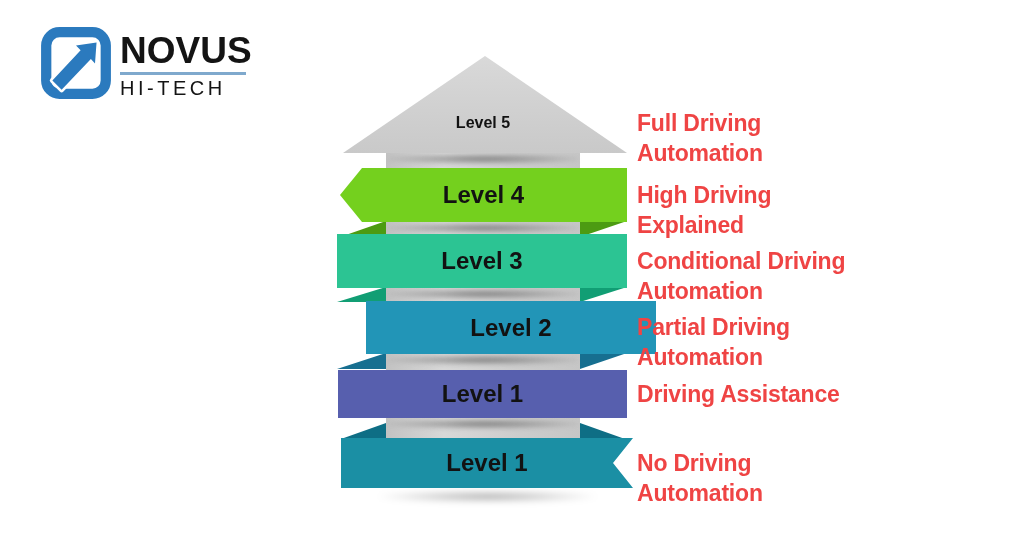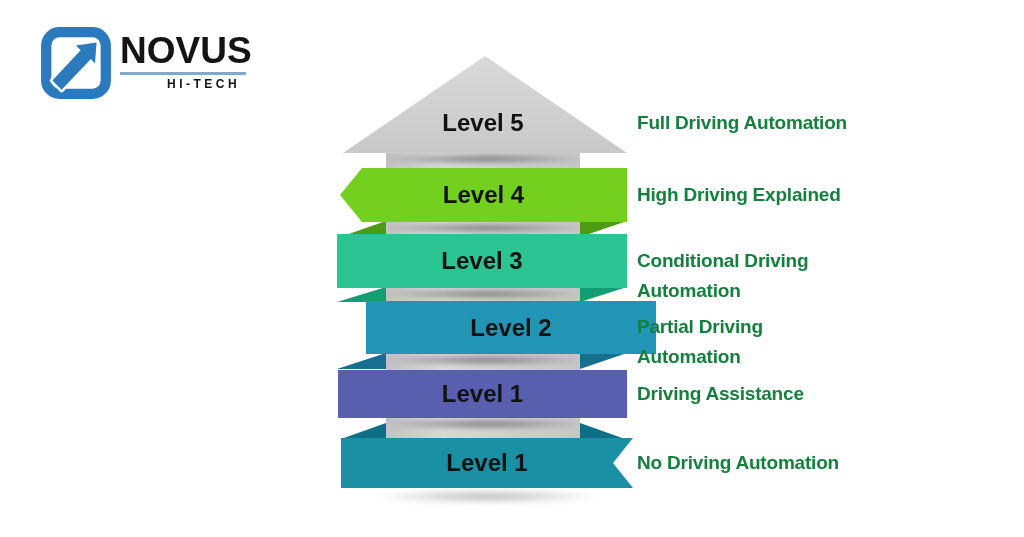--- a/index.html
+++ b/index.html
@@ -7,21 +7,21 @@
     position:relative; width:868px; height:537px; background:#ffffff;
     overflow:hidden; font-family:"Liberation Sans", sans-serif;
   }
 
   
   .logo { position:absolute; left:40px; top:24px; display:flex; align-items:flex-start; }
   .logo-icon { width:72px; height:76px; }
   .logo-text { margin-left:8px; margin-top:8px; }
   .brand { font-size:37px; font-weight:bold; color:#141414; letter-spacing:0px; line-height:38px; }
   .logo-line { width:126px; height:3px; background:#7fa9cd; margin-top:2px; }
-  .sub { font-size:12px; font-weight:bold; color:#141414; letter-spacing:3.5px; margin-top:2px;margin-left:47px; }
+  .sub { font-size:20px; font-weight:normal; color:#141414; letter-spacing:3.5px; margin-top:2px; }
 
   
   .title { position:absolute; left:38px; top:142px; }
   .tline { height:97px; display:flex; align-items:center; font-size:52px; font-weight:bold; }
 
   
   .arrow-head {
     position:absolute; left:343px; top:56px; width:284px; height:97px;
     background:linear-gradient(180deg,#d9d9d9 0%,#c9c9c9 100%);
     clip-path:polygon(50% 0, 100% 100%, 0 100%);
@@ -49,39 +49,39 @@
   }
   .band.l4 { left:340px; top:168px; width:287px; height:54px;
              clip-path:polygon(22px 0, 100% 0, 100% 100%, 22px 100%, 0 50%); }
   .band.l3 { left:337px; top:234px; width:290px; height:54px; }
   .band.l2 { left:337px; top:301px; width:290px; height:53px;margin-left:29px; }
   .band.l1 { left:338px; top:370px; width:289px; height:48px; }
   .band.l0 { left:341px; top:438px; width:292px; height:50px;
              clip-path:polygon(0 0, 100% 0, calc(100% - 20px) 50%, 100% 100%, 0 100%); }
 
   .label5 { position:absolute; left:386px; top:109px; width:194px; height:28px;
-            text-align:center; line-height:28px; font-size:24px; font-weight:bold; color:#121212; }
+            text-align:center; line-height:28px; font-size:16px; font-weight:bold; color:#121212; }
 
   .fold { position:absolute; }
   .fl { clip-path:polygon(0 100%, 100% 0, 100% 100%); }   
   .fr { clip-path:polygon(0 0, 100% 0, 0 100%); }         
   .tl { clip-path:polygon(100% 0, 100% 100%, 0 100%); }   
   .tr { clip-path:polygon(0 0, 100% 100%, 0 100%); }      
   .f4l{left:340px;top:221px;width:46px;height:16px;}
   .f4r{left:580px;top:221px;width:47px;height:16px;}
   .f3l{left:337px;top:287px;width:49px;height:15px;}
   .f3r{left:580px;top:287px;width:47px;height:15px;}
   .f2l{left:337px;top:353px;width:49px;height:16px;}
   .f2r{left:580px;top:353px;width:47px;height:16px;}
   .f0l{left:341px;top:423px;width:45px;height:16px;}
   .f0r{left:580px;top:423px;width:45px;height:16px;}
 
   
   .desc { position:absolute; left:637px; height:30px; line-height:30px;
-          font-size:19px; font-weight:bold; color:#15803d; letter-spacing:-0.2px; }
+          font-size:23px; font-weight:bold; color:#ef4444; letter-spacing:-0.2px; }
   .d5{top:108px;} .d4{top:180px;} .d3{top:246px;} .d2{top:312px;} .d1{top:379px;} .d0{top:448px;}
 </style>
 </head>
 <body>
 
 <div class="stage">
 
   <div class="logo">
     <svg class="logo-icon" viewBox="0 0 70 74">
       <rect x="6" y="8" width="58" height="60" rx="13" fill="none" stroke="#2b7abe" stroke-width="10"></rect>

